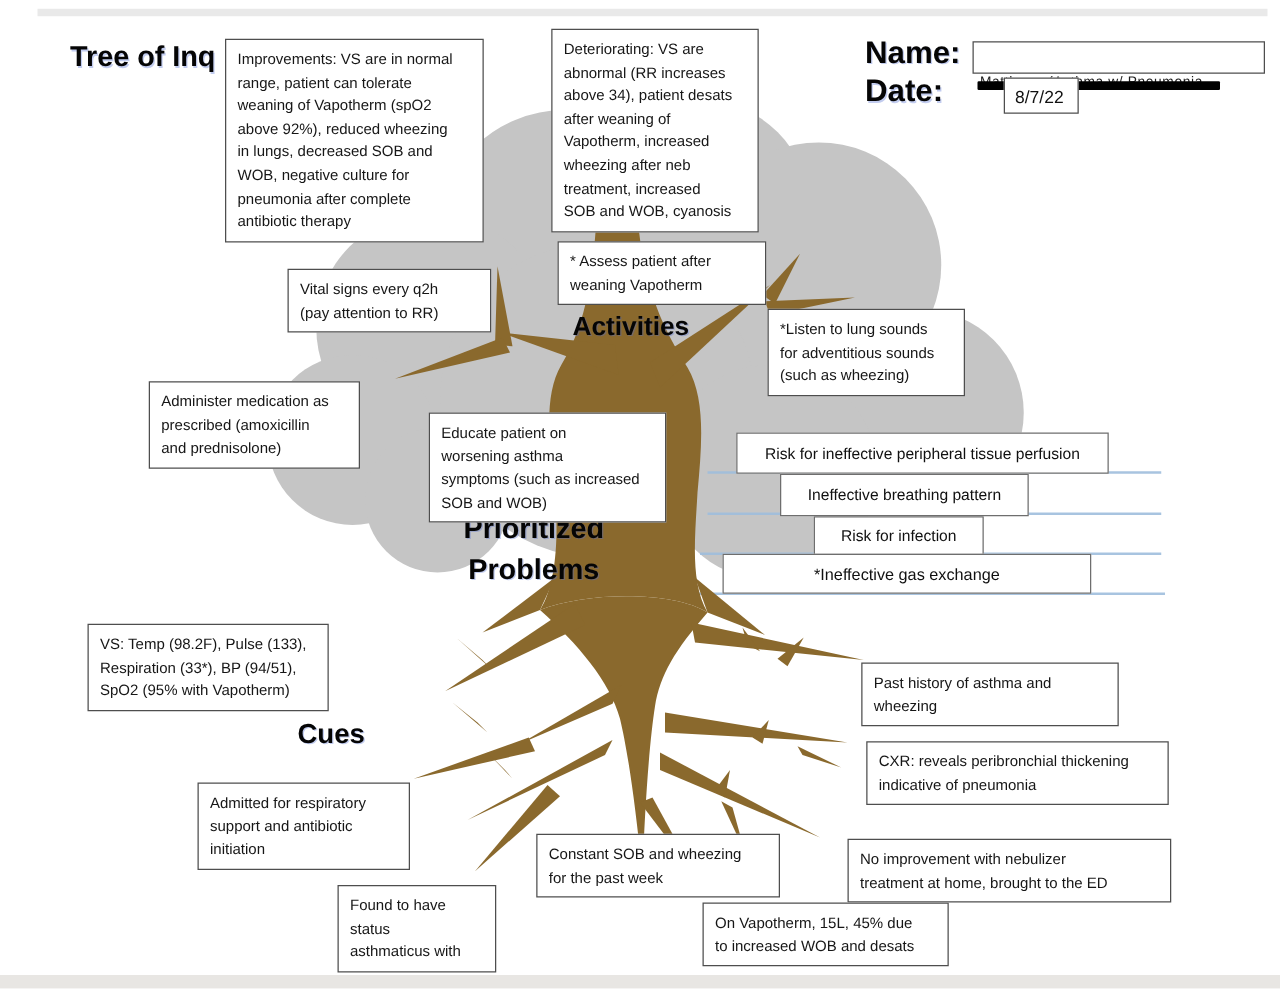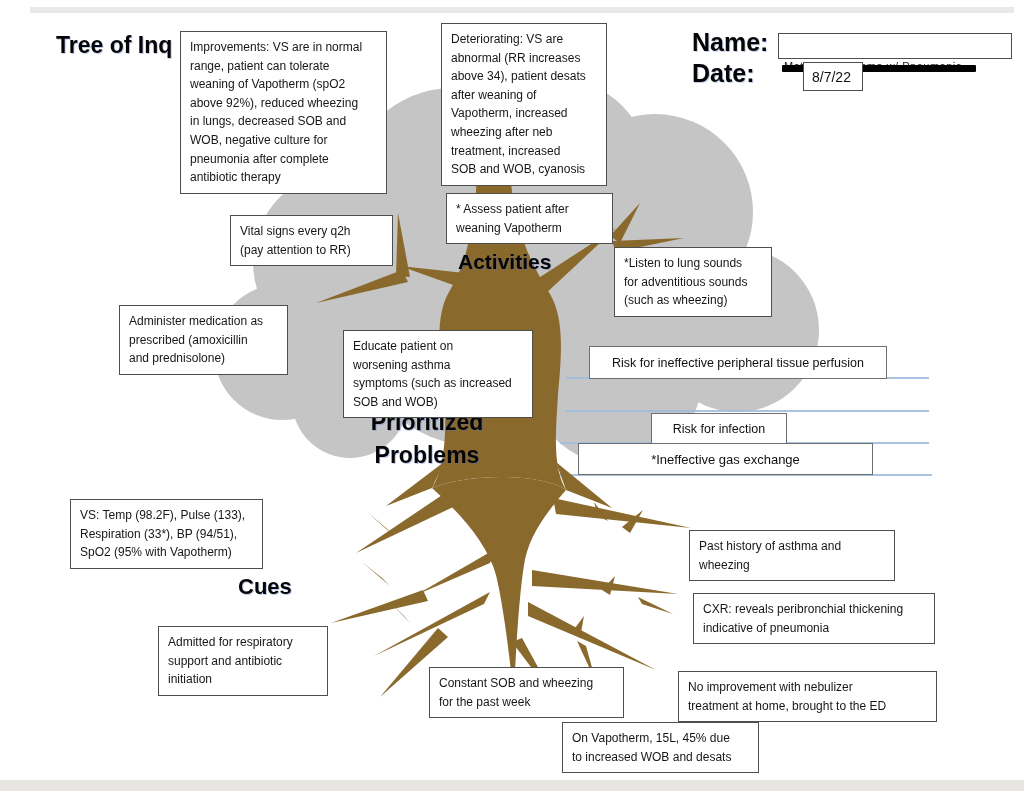--- a/index.html
+++ b/index.html
@@ -131,32 +131,36 @@
   <div class="note" style="left:343px;top:302px;min-width:190px;margin-top:28px;">Educate patient on
 worsening asthma
 symptoms (such as increased
 SOB and WOB)</div>
   <div class="note" style="left:70px;top:499px;min-width:193px;">VS: Temp (98.2F), Pulse (133),
 Respiration (33*), BP (94/51),
 SpO2 (95% with Vapotherm)</div>
   <div class="note" style="left:158px;top:626px;min-width:170px;">Admitted for respiratory
 support and antibiotic
 initiation</div>
+  <div class="note" style="left:270px;top:708px;min-width:127px;">Found to have
+status
+asthmaticus with</div>
   <div class="note" style="left:429px;top:667px;min-width:195px;">Constant SOB and wheezing
 for the past week</div>
   <div class="note" style="left:562px;top:722px;min-width:197px;">On Vapotherm, 15L, 45% due
 to increased WOB and desats</div>
   <div class="note" style="left:693px;top:593px;min-width:242px;">CXR: reveals peribronchial thickening
 indicative of pneumonia</div>
   <div class="note" style="left:689px;top:530px;min-width:206px;">Past history of asthma and
 wheezing</div>
   <div class="note" style="left:678px;top:671px;min-width:259px;">No improvement with nebulizer
 treatment at home, brought to the ED</div>
 
   <div class="pbox" style="left:589px;top:346px;width:298px;height:33px;">Risk for ineffective peripheral tissue perfusion</div>
+  <div class="pbox" style="left:624px;top:379px;width:199px;height:34px;">Ineffective breathing pattern</div>
   <div class="pbox" style="left:651px;top:413px;width:136px;height:31px;">Risk for infection</div>
   <div class="pbox" style="left:578px;top:443px;width:295px;height:32px;font-size:13px;">*Ineffective gas exchange</div>
 
   <div class="h lbl-activities">Activities</div>
   <div class="h lbl-pp">Prioritized Problems</div>
   <div class="h lbl-cues">Cues</div>
 
 </div>
 
 </body></html>

